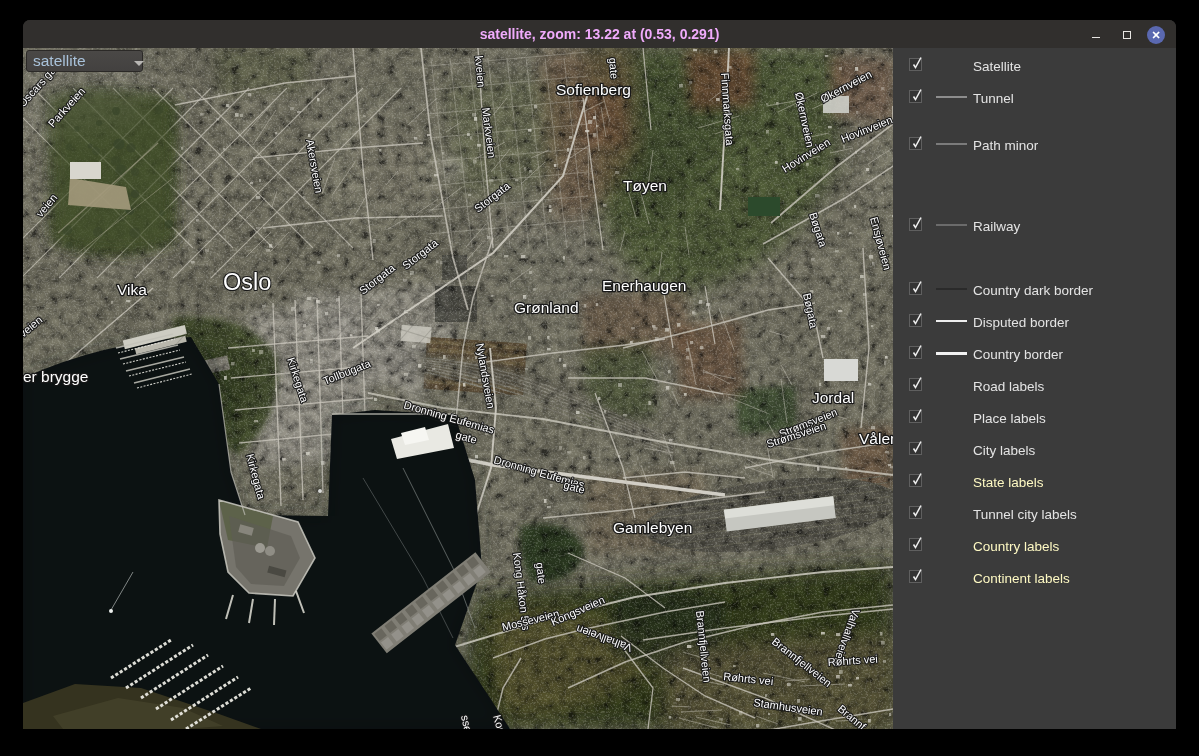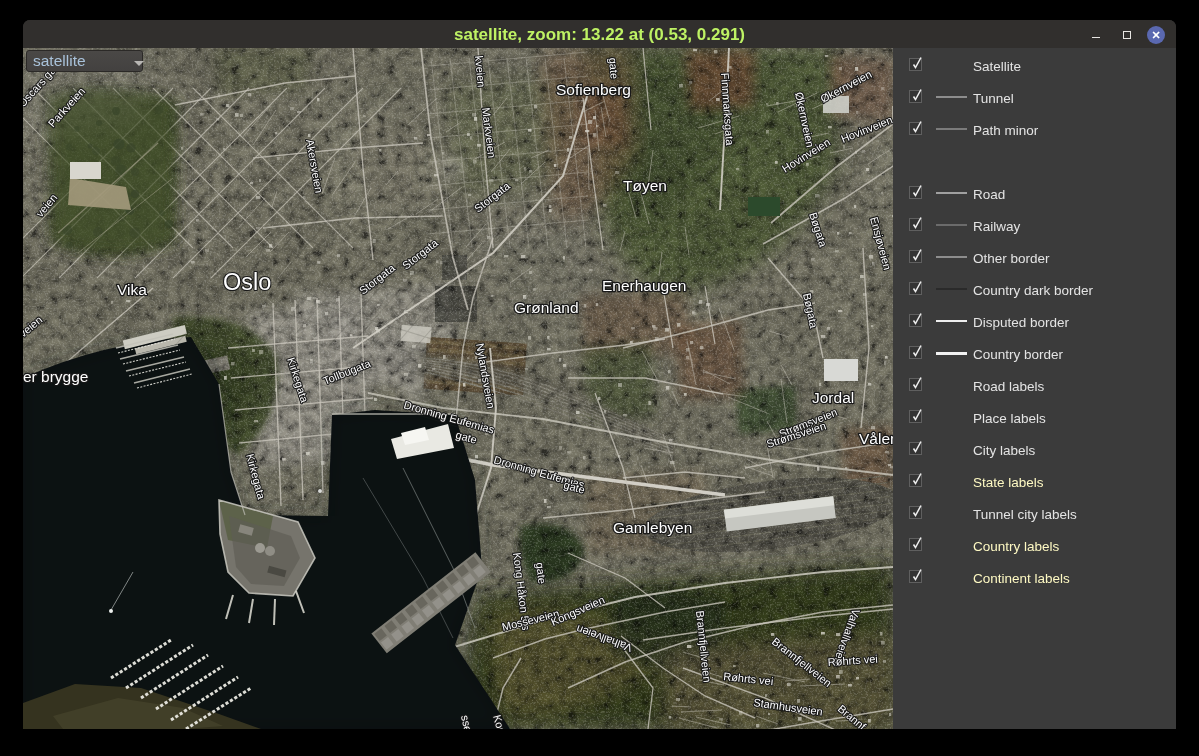--- a/index.html
+++ b/index.html
@@ -1,21 +1,21 @@
 <!DOCTYPE html>
 <html><head>
 <meta charset="utf-8">
 <style>
 html,body{margin:0;padding:0;background:#000;width:1199px;height:756px;overflow:hidden;
   font-family:"Liberation Sans",sans-serif;}
 #win{position:absolute;left:23px;top:20px;width:1153px;height:709px;background:#3b3b3b;
   border-radius:7px 7px 0 0;overflow:hidden;}
 #titlebar{position:absolute;left:0;top:0;width:100%;height:28px;background:#312f2d;}
 #title{position:absolute;left:0;top:0;width:100%;height:28px;line-height:29px;text-align:center;
-  color:#bef264;font-size:17px;font-weight:bold;}
+  color:#f0abfc;font-size:14px;font-weight:bold;}
 #btn-min{position:absolute;left:1069px;top:16.5px;width:8px;height:1.6px;background:#e8e6e3;}
 #btn-max{position:absolute;left:1100px;top:11px;width:5.5px;height:5.5px;border:1.4px solid #e8e6e3;}
 #btn-close{position:absolute;left:1124px;top:5.5px;width:18px;height:18px;border-radius:50%;background:#5a68b0;}
 #btn-close:before{content:"✕";position:absolute;left:0;top:0;width:18px;height:18px;line-height:18px;
   text-align:center;color:#fff;font-size:11px;font-weight:bold;}
 #map{position:absolute;left:0;top:28px;width:870px;height:681px;background:#85836f;overflow:hidden;}
 #panel{position:absolute;left:870px;top:28px;width:283px;height:681px;background:#3b3b3b;}
 .row{position:absolute;left:0;width:283px;height:32px;}
 .cb{position:absolute;left:16px;top:9px;width:11px;height:11px;background:#343434;border:1px solid #5f5f5f;}
 
@@ -811,55 +811,37 @@
       </div>
 <div class="row" style="top:33px">
         <span class="cb">
           <svg width="15" height="17" style="position:absolute;left:-1px;top:-5px">
             <path d="M4.5,10.5 L6.5,13.5 L12,3.5" stroke="#ececec" stroke-width="1.55" fill="none"></path>
           </svg>
         </span>
         <span class="ln" style="top:15.2px;height:1.6px;background:#8d8d8d"></span>
         <span class="lbl">Tunnel</span>
       </div>
-<div class="row" style="top:65px">
+<div class="row" style="top:80px">
         <span class="cb">
           <svg width="15" height="17" style="position:absolute;left:-1px;top:-5px">
             <path d="M4.5,10.5 L6.5,13.5 L12,3.5" stroke="#ececec" stroke-width="1.55" fill="none"></path>
           </svg>
         </span>
         <span class="ln" style="top:15.4px;height:1.2px;background:#7b7b7b"></span>
         <span class="lbl">Path minor</span>
       </div>
-<div class="row" style="top:129px">
-        <span class="cb">
-          <svg width="15" height="17" style="position:absolute;left:-1px;top:-5px">
-            <path d="M4.5,10.5 L6.5,13.5 L12,3.5" stroke="#ececec" stroke-width="1.55" fill="none"></path>
-          </svg>
-        </span>
-        <span class="ln" style="top:14.9px;height:2.2px;background:#a0a0a0"></span>
-        <span class="lbl">Road</span>
-      </div>
 <div class="row" style="top:161px">
         <span class="cb">
           <svg width="15" height="17" style="position:absolute;left:-1px;top:-5px">
             <path d="M4.5,10.5 L6.5,13.5 L12,3.5" stroke="#ececec" stroke-width="1.55" fill="none"></path>
           </svg>
         </span>
         <span class="ln" style="top:15.4px;height:1.2px;background:#6b6b6b"></span>
         <span class="lbl">Railway</span>
-      </div>
-<div class="row" style="top:193px">
-        <span class="cb">
-          <svg width="15" height="17" style="position:absolute;left:-1px;top:-5px">
-            <path d="M4.5,10.5 L6.5,13.5 L12,3.5" stroke="#ececec" stroke-width="1.55" fill="none"></path>
-          </svg>
-        </span>
-        <span class="ln" style="top:15.2px;height:1.6px;background:#8d8d8d"></span>
-        <span class="lbl">Other border</span>
       </div>
 <div class="row" style="top:225px">
         <span class="cb">
           <svg width="15" height="17" style="position:absolute;left:-1px;top:-5px">
             <path d="M4.5,10.5 L6.5,13.5 L12,3.5" stroke="#ececec" stroke-width="1.55" fill="none"></path>
           </svg>
         </span>
         <span class="ln" style="top:14.9px;height:2.2px;background:#2a2a2a"></span>
         <span class="lbl">Country dark border</span>
       </div>

